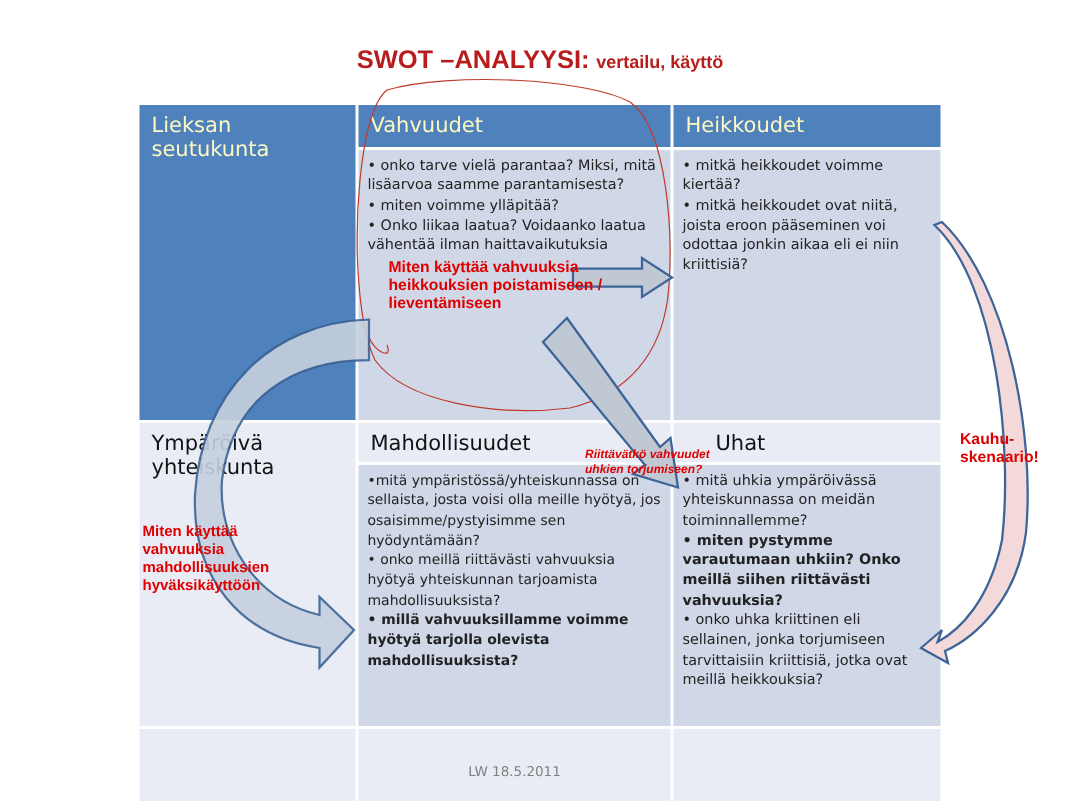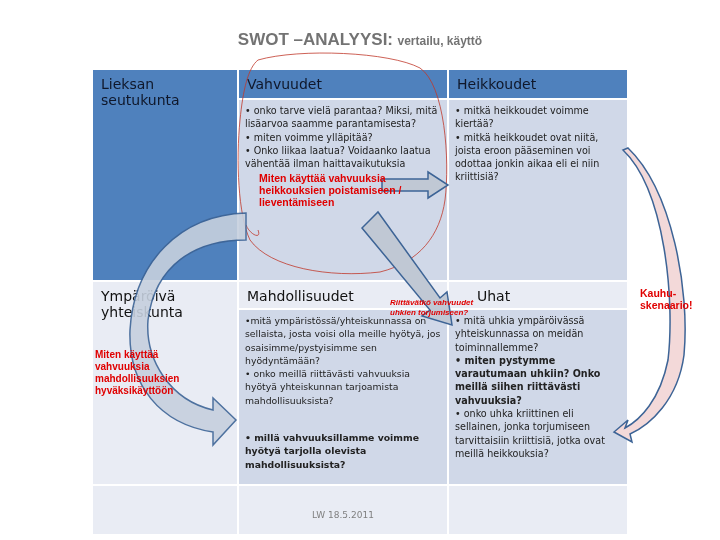--- a/index.html
+++ b/index.html
@@ -1,21 +1,21 @@
 <!DOCTYPE html>
 <html><head>
 <meta charset="utf-8">
 <style>
   html,body{margin:0;padding:0;}
   body{width:720px;height:540px;background:#ffffff;position:relative;overflow:hidden;font-family:"Liberation Sans",sans-serif;}
-  .title{position:absolute;left:0;width:720px;top:30px;text-align:center;color:#737373;}
+  .title{position:absolute;left:0;width:720px;top:30px;text-align:center;color:#b91c1c;}
   .title .main{font-size:17px;font-weight:bold;}
   .title .sub{font-size:12px;font-weight:bold;}
   .cell{position:absolute;box-sizing:border-box;font-family:"DejaVu Sans",sans-serif;}
-  .hdr-blue{background:#4f81bd;color:#0f172a;font-size:14px;padding:6px 8px;}
+  .hdr-blue{background:#4f81bd;color:#fef9c3;font-size:14px;padding:6px 8px;}
   .lite{background:#e9ecf4;}
   .mid{background:#d0d8e8;}
   .txt{font-size:9.6px;line-height:13.3px;color:#222;padding:4px 6px 0 6px;}
   .txt p{margin:0;}
   .txt b{font-weight:bold;}
   .hdr-lite{font-size:14px;color:#111;padding:6px 8px;}
   .red{position:absolute;color:#e00000;font-weight:bold;font-family:"Liberation Sans",sans-serif;}
   .footer{font-size:9px;color:#7f7f7f;text-align:center;}
   svg.overlay{position:absolute;left:0;top:0;pointer-events:none;}
 </style>
@@ -51,21 +51,21 @@
 </div>
 <div class="cell lite hdr-lite" style="left:239px;top:282px;width:208px;height:26px;">
   <span>Mahdollisuudet</span>
 </div>
 <div class="cell lite hdr-lite" style="left:449px;top:282px;width:178px;height:26px;padding-left:28px;">
   <span>Uhat</span>
 </div>
 <div class="cell mid txt" style="left:239px;top:310px;width:208px;height:174px;font-size:9.3px;">
   <p>•mitä ympäristössä/yhteiskunnassa on sellaista, josta voisi olla meille hyötyä, jos osaisimme/pystyisimme sen hyödyntämään?</p>
   <p>• onko meillä riittävästi vahvuuksia hyötyä yhteiskunnan tarjoamista mahdollisuuksista?</p>
-  <p style="font-weight:bold;margin-top:24px;">• millä vahvuuksillamme voimme hyötyä tarjolla olevista mahdollisuuksista?</p>
+  <p style="font-weight:bold;">• millä vahvuuksillamme voimme hyötyä tarjolla olevista mahdollisuuksista?</p>
 </div>
 <div class="cell mid txt" style="left:449px;top:310px;width:178px;height:174px;">
   <p>• mitä uhkia ympäröivässä yhteiskunnassa on meidän toiminnallemme?</p>
   <p style="font-weight:bold;">• miten pystymme varautumaan uhkiin? Onko meillä siihen riittävästi vahvuuksia?</p>
   <p>• onko uhka kriittinen eli sellainen, jonka torjumiseen tarvittaisiin kriittisiä, jotka ovat meillä heikkouksia?</p>
 </div>
 
 <div class="cell lite" style="left:93px;top:486px;width:144px;height:48px;"></div>
 <div class="cell lite footer" style="left:239px;top:486px;width:208px;height:48px;padding-top:24px;">
   <span>LW 18.5.2011</span>

